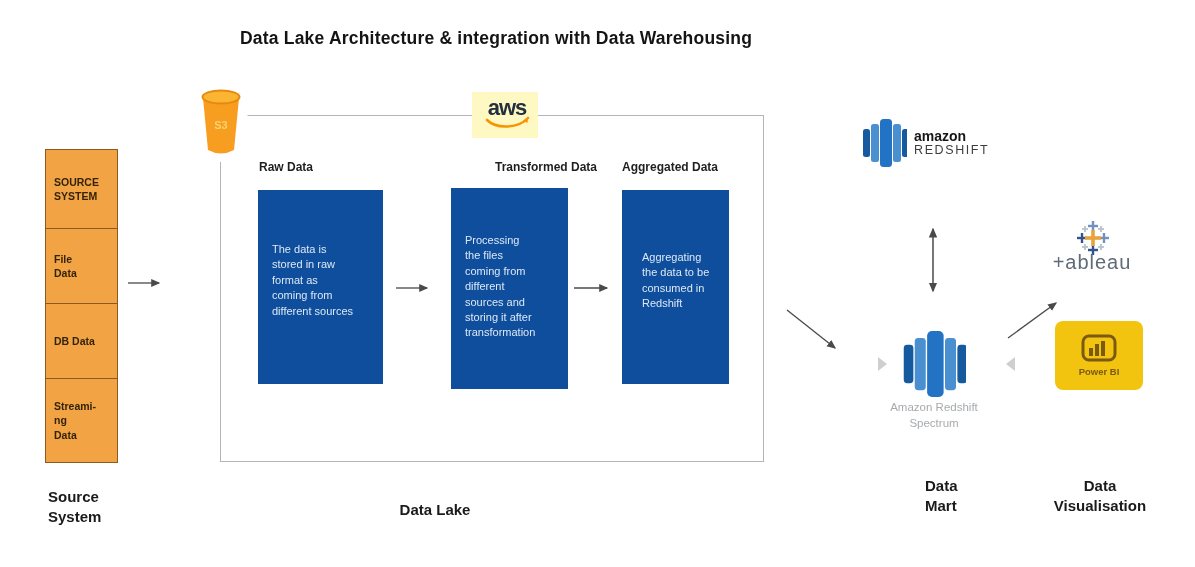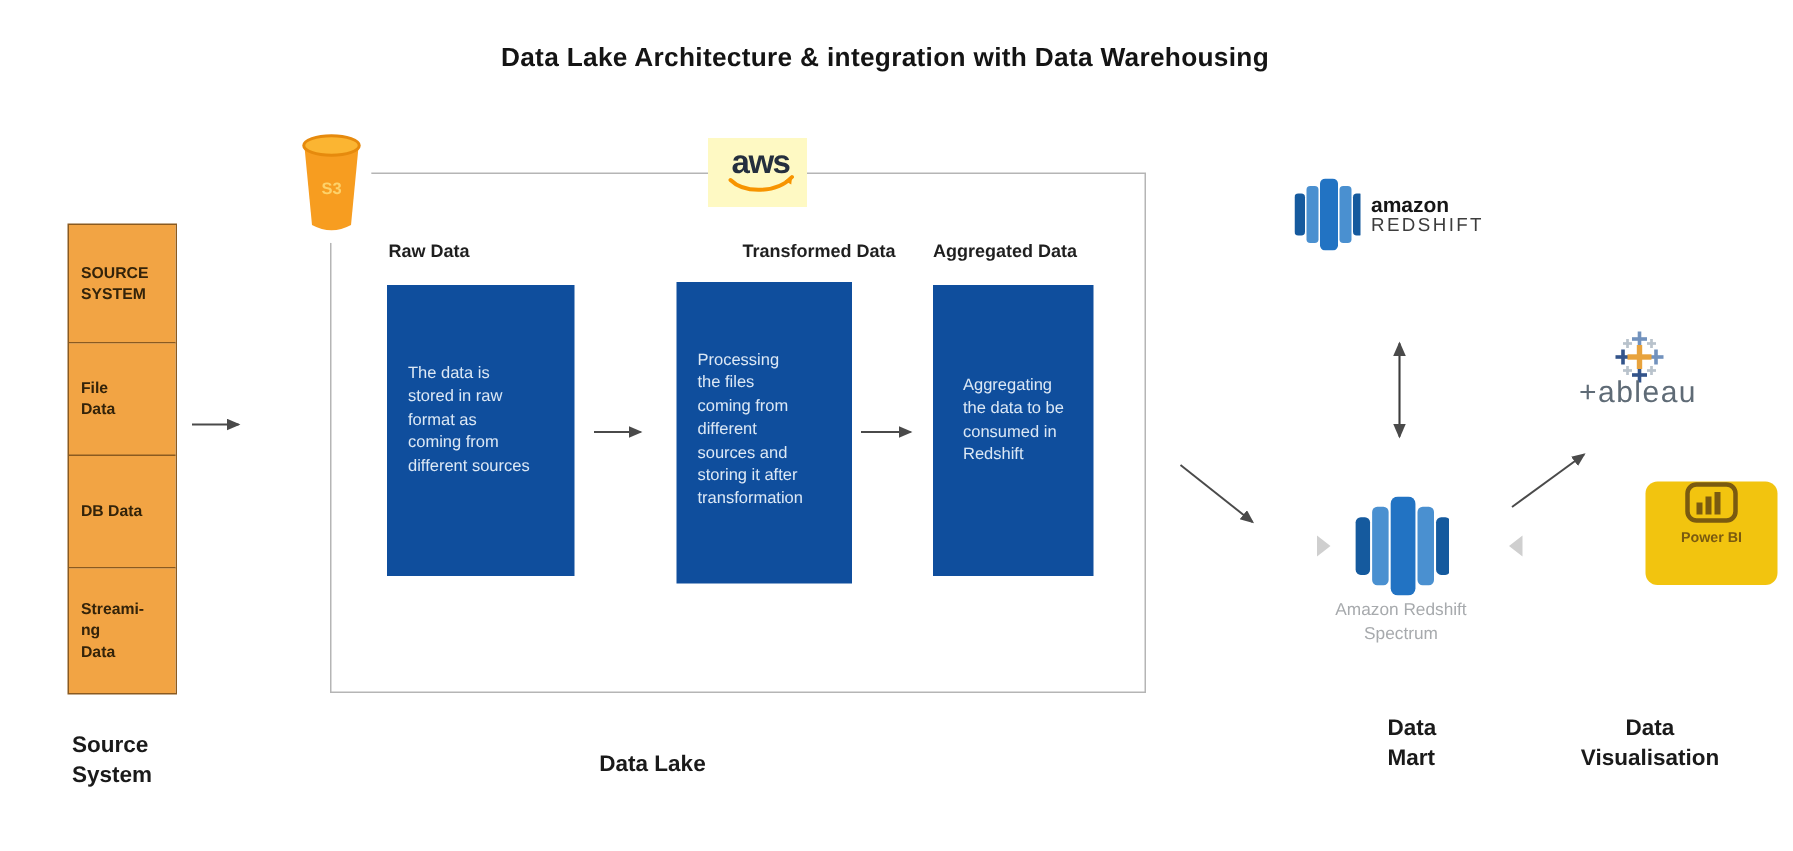--- a/index.html
+++ b/index.html
@@ -4,21 +4,21 @@
 <style>
   html,body{margin:0;padding:0;}
   body{
     width:1195px;height:567px;position:relative;background:#ffffff;
     font-family:"Liberation Sans","DejaVu Sans",sans-serif;overflow:hidden;
   }
   .abs{position:absolute;}
   .pre{white-space:pre-line;}
 
   
-  #title{left:240px;top:28px;width:700px;text-align:center;
+  #title{left:240px;top:28px;width:700px;
     font-size:17.5px;font-weight:bold;color:#141414;letter-spacing:.2px;}
 
   
   #source-stack{left:45px;top:149px;width:73px;height:314px;
     display:flex;flex-direction:column;border:1px solid #8a5a20;box-sizing:border-box;}
   .src-cell{background:#f2a444;border-bottom:1px solid #8a5a20;box-sizing:border-box;
     display:flex;align-items:center;padding-left:8px;
     font-size:10.5px;font-weight:bold;color:#33230a;line-height:1.35;}
   .src-cell:last-child{border-bottom:none;}
 
@@ -57,23 +57,23 @@
   #spectrum-tri-left{left:878px;top:357px;border-top:7px solid transparent;
     border-bottom:7px solid transparent;border-left:9px solid #cfcfcf;}
   #spectrum-tri-right{left:1006px;top:357px;border-top:7px solid transparent;
     border-bottom:7px solid transparent;border-right:9px solid #cfcfcf;}
 
   
   #tableau-wordmark{left:1032px;top:251px;width:120px;text-align:center;
     font-size:20px;color:#5f6b76;letter-spacing:1px;}
 
   
-  #powerbi-tile{left:1097px;top:321px;width:88px;height:69px;background:#f2c40f;
+  #powerbi-tile{left:1055px;top:321px;width:88px;height:69px;background:#f2c40f;
     border-radius:8px;display:flex;flex-direction:column;align-items:center;
-    justify-content:flex-start;gap:2px;}
+    justify-content:center;gap:2px;}
   #powerbi-label{font-size:9.5px;font-weight:bold;color:#7a5a10;}
 
   #arrows{left:0;top:0;z-index:1;pointer-events:none;}
 </style>
 </head>
 <body>
 
 <div class="abs" id="title">Data Lake Architecture &amp; integration with Data Warehousing</div>
 
 <svg class="abs" id="arrows" width="1195" height="567">

